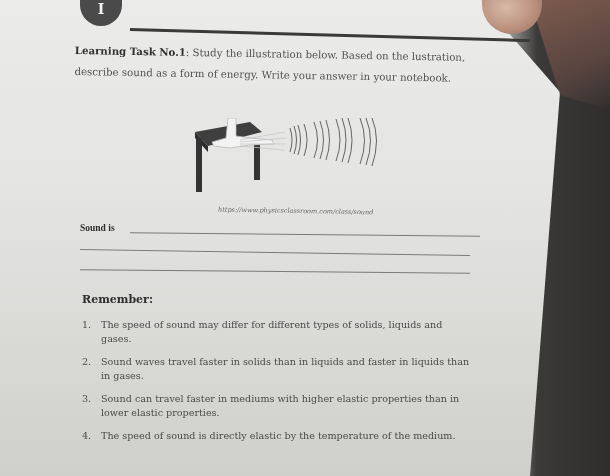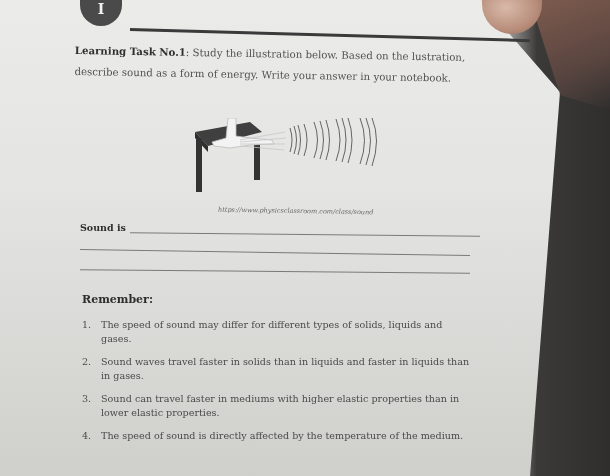--- a/index.html
+++ b/index.html
@@ -113,21 +113,21 @@
     <path d="M158,0 Q166,22 158,45"></path>
     <path d="M170,0 Q179,22 170,46"></path>
     <path d="M176,0 Q185,22 176,47"></path>
     <path d="M182,0 Q191,22 182,48"></path>
   </g>
 </svg>
 
 <div class="credit">https://www.physicsclassroom.com/class/sound</div>
 
 <div class="answer">
-  <span style="font-weight:bold;">Sound is</span>
+  <span style="font-weight:bold;font-family:Liberation Serif, serif;">Sound is</span>
 </div>
 <div class="line" style="left:130px; top:234px; width:350px; transform:rotate(0.6deg);"></div>
 <div class="line" style="left:80px; top:252px; width:390px; transform:rotate(0.9deg);"></div>
 <div class="line" style="left:80px; top:271px; width:390px; transform:rotate(0.5deg);"></div>
 
 <div class="remember">Remember:</div>
 
 <ul class="list">
   <li>
     <span class="num">1.</span>
@@ -136,15 +136,15 @@
   <li>
     <span class="num">2.</span>
     <span class="txt">Sound waves travel faster in solids than in liquids and faster in liquids than in gases.</span>
   </li>
   <li>
     <span class="num">3.</span>
     <span class="txt">Sound can travel faster in mediums with higher elastic properties than in lower elastic properties.</span>
   </li>
   <li>
     <span class="num">4.</span>
-    <span class="txt">The speed of sound is directly affected by the temperature of the medium.</span>
+    <span class="txt">The speed of sound is directly elastic by the temperature of the medium.</span>
   </li>
 </ul>
 
 </body></html>

